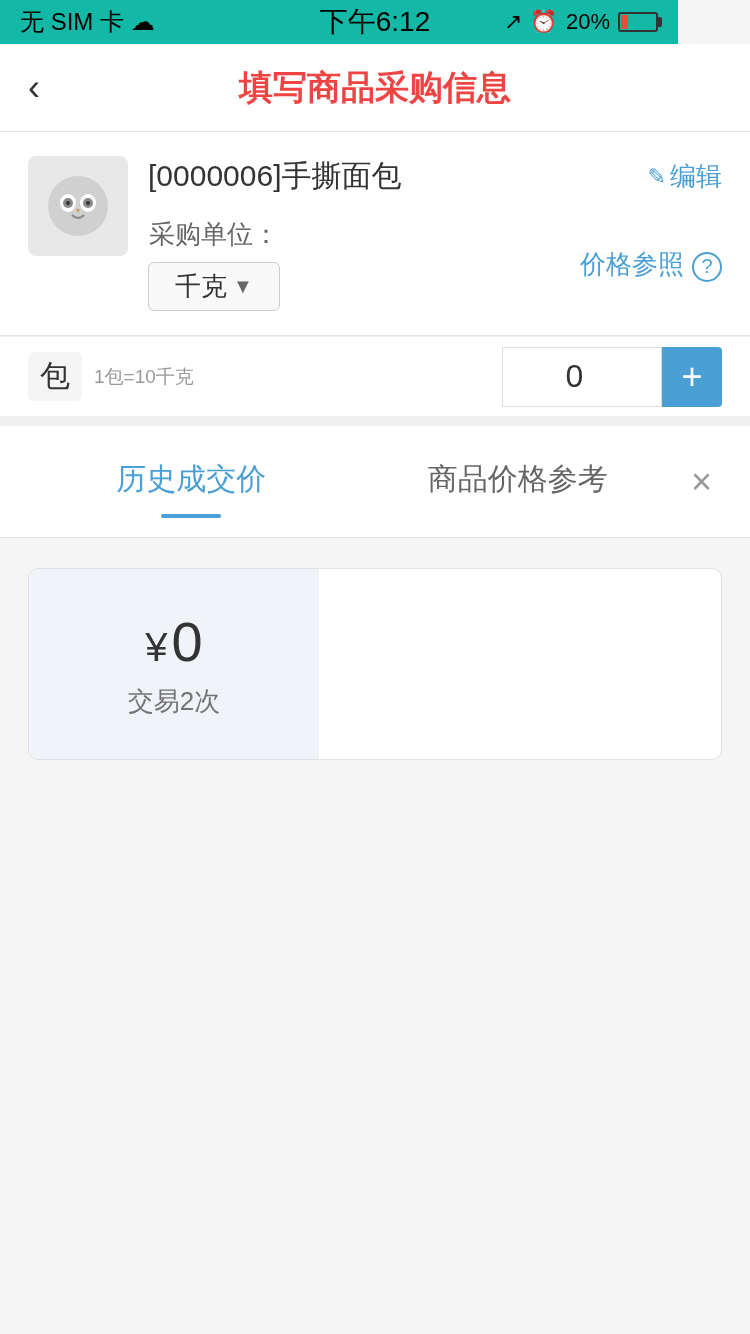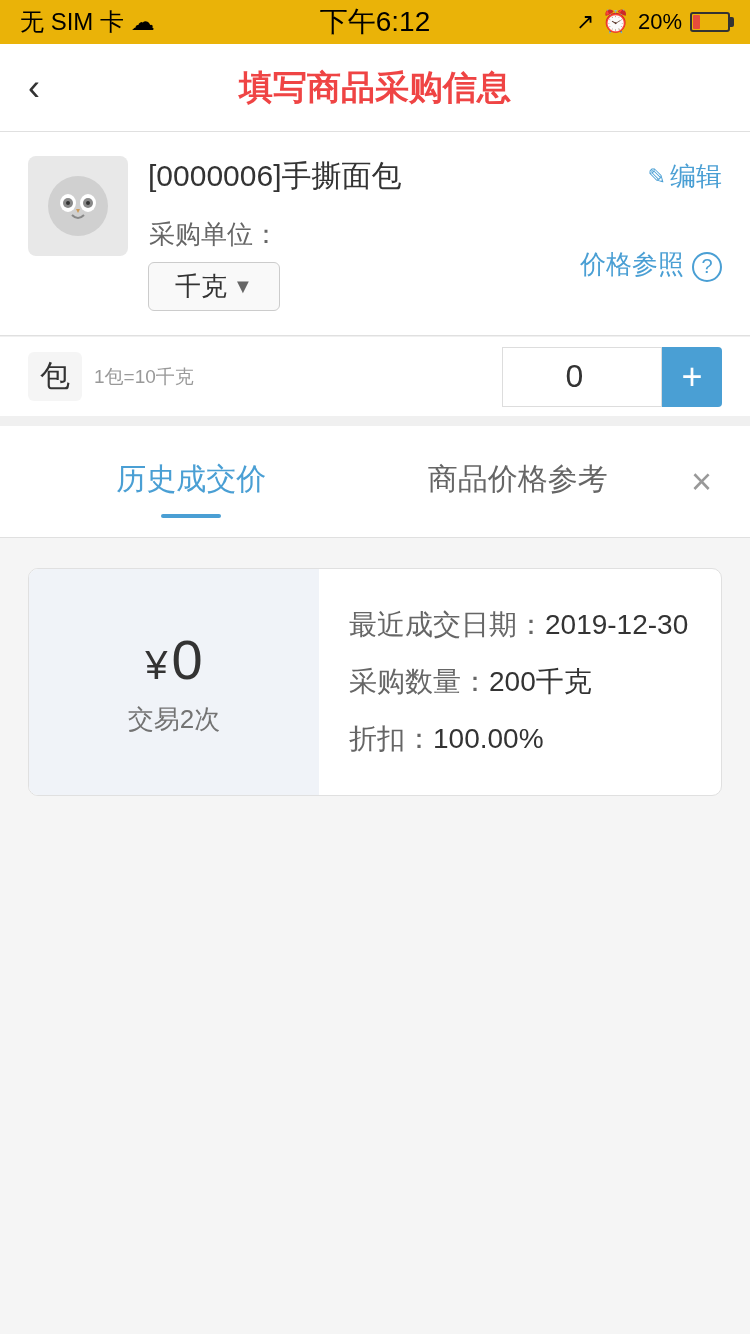--- a/index.html
+++ b/index.html
@@ -7,23 +7,23 @@
     body {
       width: 750px;
       min-height: 1334px;
       font-family: -apple-system, "PingFang SC", "Helvetica Neue", Arial, sans-serif;
       background: #f5f5f5;
       overflow-x: hidden;
     }
 
     
     .status-bar {
-      width: 750px;
+      width: 678px;
       height: 44px;
-      background: #eab308;
+      background: #14b8a6;
       display: flex;
       align-items: center;
       justify-content: space-between;
       padding: 0 20px;
       font-size: 24px;
       font-weight: 500;
     }
     .status-left {
       display: flex;
       align-items: center;
@@ -430,25 +430,14 @@
 </div>
 
 <div class="content-area">
   <div class="history-card">
     <div class="card-left">
       <div class="price-main">
         <span class="price-currency">¥</span><span>0</span>
       </div>
       <div class="trade-count">交易2次</div>
     </div>
-    <div class="card-right">
-      <div class="detail-row">
-        <span class="detail-label">最近成交日期：</span><span>2019-12-30</span>
-      </div>
-      <div class="detail-row">
-        <span class="detail-label">采购数量：</span><span>200千克</span>
-      </div>
-      <div class="detail-row">
-        <span class="detail-label">折扣：</span><span>100.00%</span>
-      </div>
-    </div>
   </div>
 </div>
 
 </body></html>

